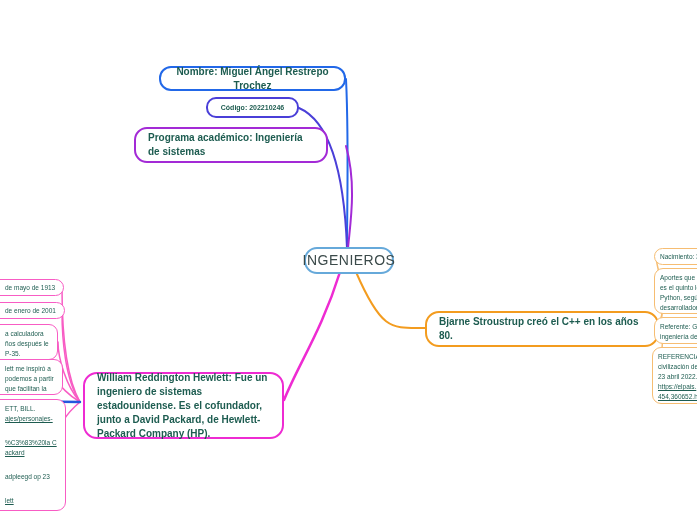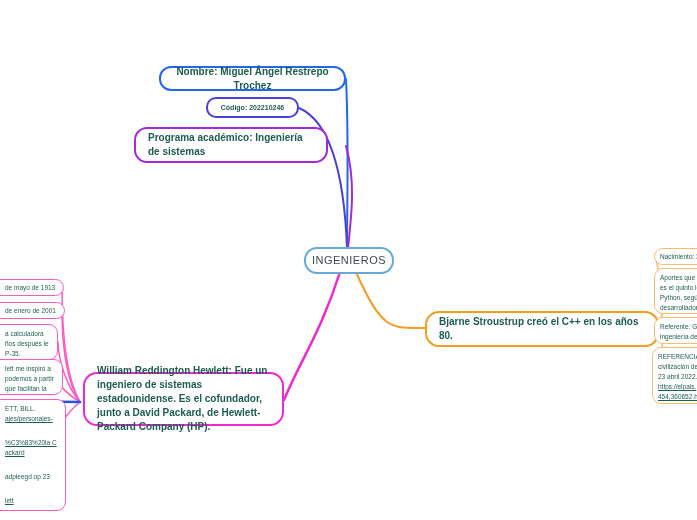--- a/index.html
+++ b/index.html
@@ -19,23 +19,23 @@
     position:absolute;z-index:1;background:#fff;border:1.5px solid #f8a;
     color:#1d5c50;font-weight:normal;font-size:6.5px;line-height:10px;
     box-sizing:border-box;border-radius:9px;overflow:hidden;
   }
   .nline{white-space:nowrap;}
   .nline.u{text-decoration:underline;}
   .nline.gap{margin-top:14px;}
   #node-nombre{left:159px;top:66px;width:187px;height:25px;border-radius:12px;}
   #node-codigo{left:206px;top:97px;width:93px;height:21px;border-radius:10px;font-size:7px;}
   #node-programa{left:134px;top:127px;width:194px;height:36px;border-radius:13px;padding:0 12px;align-items:center;}
-  #node-center{left:304px;top:247px;width:90px;height:27px;border-radius:13px;font-weight:500;font-size:11px;color:#3b4a4a;letter-spacing:.5px;}
+  #node-center{left:304px;top:247px;width:90px;height:27px;border-radius:13px;font-weight:500;font-size:14px;color:#3b4a4a;letter-spacing:.5px;}
   #node-bjarne{left:425px;top:311px;width:234px;height:36px;border-radius:14px;padding:16px 12px;}
-  #node-william{left:83px;top:372px;width:201px;height:54px;border-radius:14px;padding:4px 12px;}
+  #node-william{left:83px;top:372px;width:201px;height:67px;border-radius:14px;padding:4px 12px;}
   
   #lnode-0{left:-60px;top:279px;height:17px;padding:3px 8px 3px 64px;}
   #lnode-1{left:-60px;top:302px;height:17px;padding:3px 8px 3px 64px;}
   #lnode-2{left:-60px;top:324px;height:36px;padding:4px 8px 4px 64px;}
   #lnode-3{left:-60px;top:359px;height:36px;padding:4px 8px 4px 64px;}
   #lnode-4{left:-60px;top:399px;height:112px;padding:4px 8px 4px 64px;}
   
   #rnode-0{left:654px;top:248px;width:120px;height:17px;padding:3px 5px;}
   #rnode-1{left:654px;top:268px;width:120px;height:46px;padding:4px 5px;}
   #rnode-2{left:654px;top:317px;width:120px;height:27px;padding:4px 5px;}

